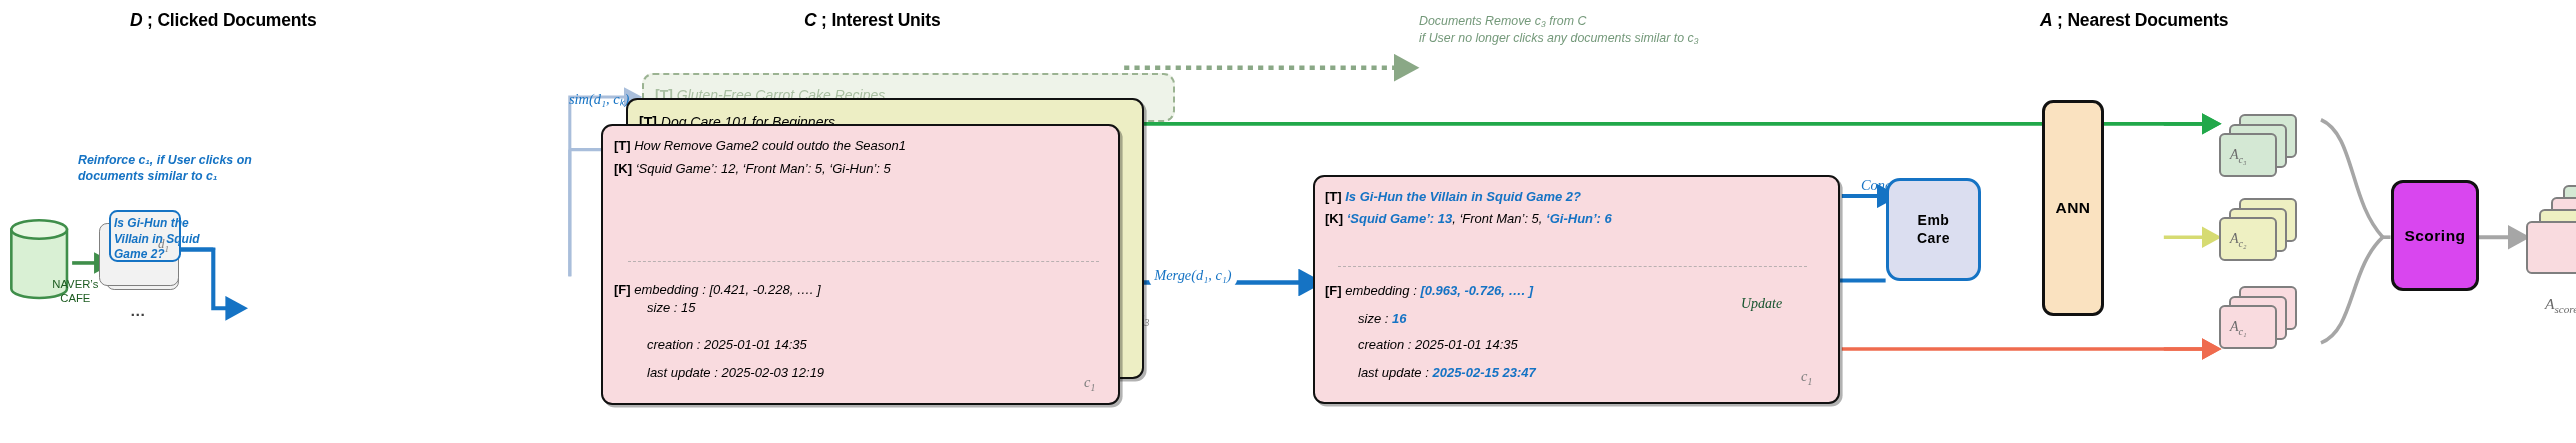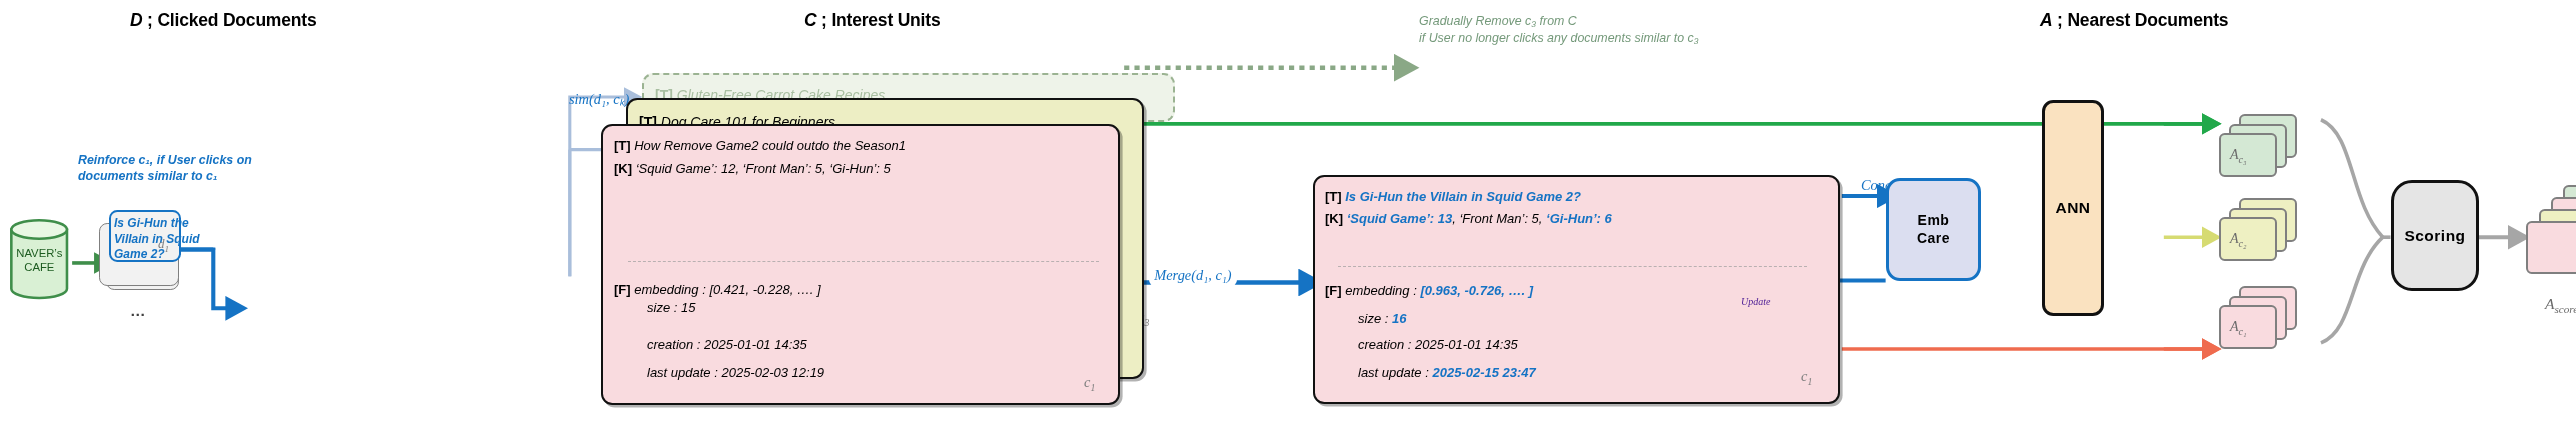--- a/index.html
+++ b/index.html
@@ -38,26 +38,27 @@
   .section-title .ital {
     font-style: italic;
   }
   .db-label {
     position: absolute;
     left: 0; top: 0;
     width: 56px; height: 90px;
     display: flex;
     flex-direction: column;
     align-items: center;
-    justify-content: center;
+    justify-content: flex-end;
     font-size: 11.3px;
     color: #1d5c21;
     font-family: "Liberation Sans", sans-serif;
     line-height: 1.22;
     text-align: center;
+    padding-left: 36px;
   }
 
   
   .doc-card {
     position: absolute;
     border-radius: 8.2px;
     background: #f2f2f2;
     border: 1.5px solid #7f7f7f;
     box-sizing: border-box;
   }
@@ -160,23 +161,23 @@
     color: #000;
   }
   .proc-box.ann {
     background: #fae2c0;
     border: 3.1px solid #111111;
     border-radius: 11.3px;
     font-size: 15.5px;
     color: #000;
   }
   .proc-box.scoring {
-    background: #e5e5e5;
+    background: #d946ef;
     border: 3.1px solid #111111;
-    border-radius: 21px;
+    border-radius: 12px;
     font-size: 15.5px;
     color: #000;
   }
 
   
   .mini-card {
     position: absolute;
     box-sizing: border-box;
     border: 2.1px solid #7f7f7f;
     border-radius: 5.7px;
@@ -210,23 +211,23 @@
     font-family: "Liberation Serif", serif;
     margin-top: 28px;
   }
   .anno.green-note {
     color: #74997a;
     font-style: italic;
     font-size: 12.4px;
     font-family: "Liberation Sans", sans-serif;
   }
   .anno.update-note {
-    color: #4c1d95;
-    font-style: italic;
-    font-size: 10px;
+    color: #14532d;
+    font-style: italic;
+    font-size: 14px;
     font-family: "Liberation Serif", serif;
   }
 </style>
 </head>
 <body>
 
 <div id="stage">
 
   <svg id="svg-layer" viewBox="0 0 5165 861">
     <defs>
@@ -372,21 +373,21 @@
   <div class="iu-line" style="left:647px; top:365px;">
     <span class="txt">last update : </span><span class="txt">2025-02-03 12:19</span>
   </div>
   <div class="card-id" style="left:1084px; top:374px;">
     <span>c</span><sub>1</sub>
   </div>
 
   <div class="anno math" style="left:1149px; top:237px; background:#ffffff; padding:1px 5.2px; border-radius:6.2px;">Merge(d₁, c₁)</div>
 
   <div class="anno green-note" style="left:1419px; top:13.4px;">
-    <div>Gradually Remove c₃ from C</div>
+    <div>Documents Remove c₃ from C</div>
     <div>if User no longer clicks any documents similar to c₃</div>
   </div>
 
   <div class="iu-card pink" style="left:1313px; top:175px; width:527px; height:229px;"></div>
   <div class="iu-line" style="left:1325px; top:189px;">
     <span class="tag">[T]</span>
     <span class="blue">Is Gi-Hun the Villain in Squid Game 2?</span>
   </div>
   <div class="iu-line" style="left:1325px; top:211px;">
     <span class="tag">[K]</span>

